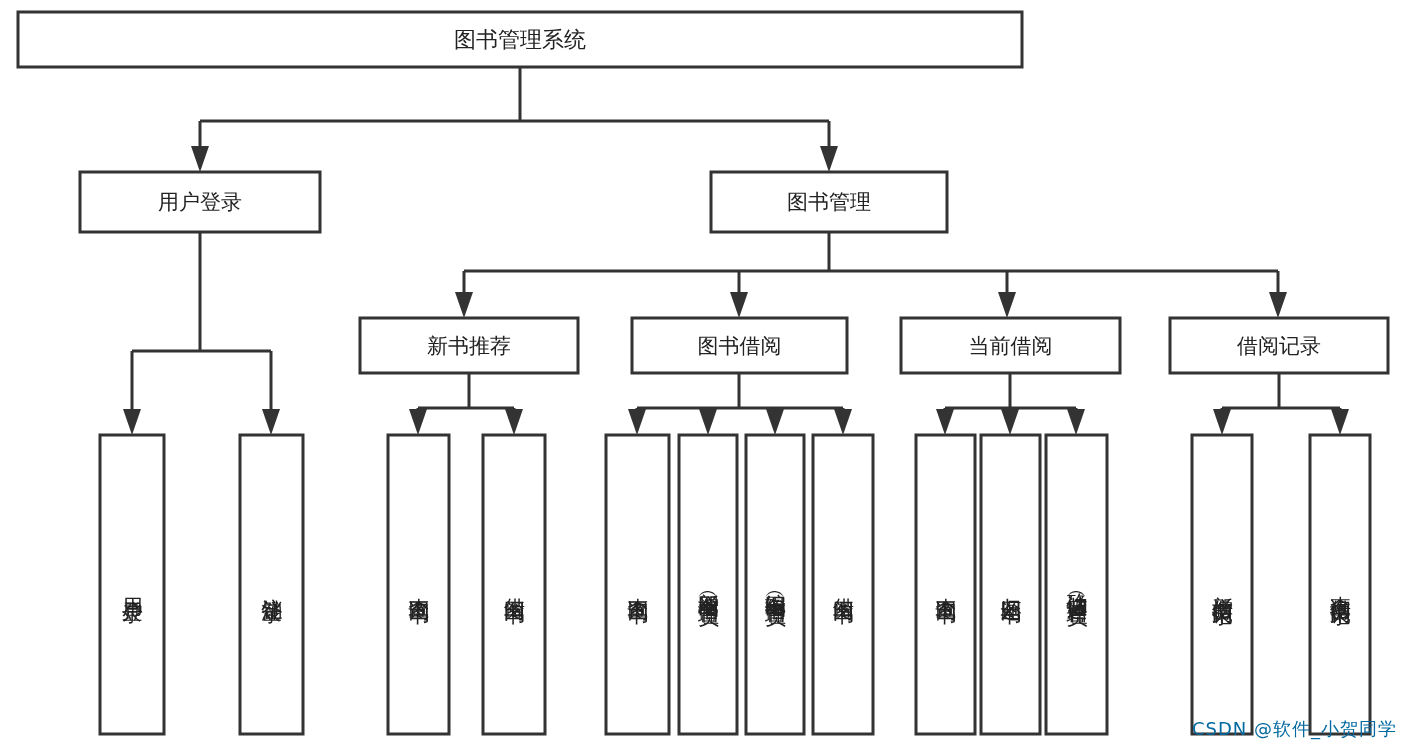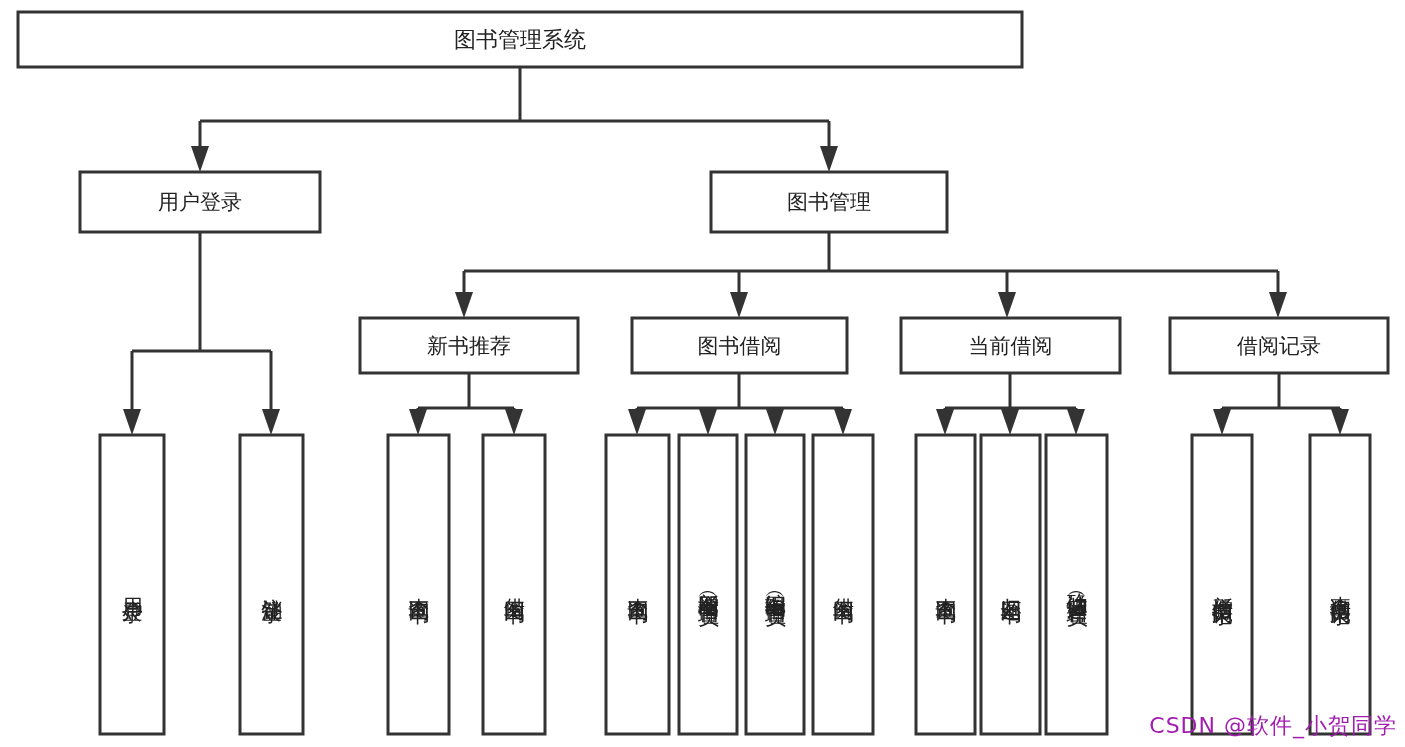--- a/index.html
+++ b/index.html
@@ -66,22 +66,22 @@
     line-height: 1;
     white-space: nowrap;
     transform: translateX(-50%);
     text-align: center;
   }
   .watermark {
     position: absolute;
     right: 8px;
     bottom: 6px;
     font-family: "DejaVu Sans", "Liberation Sans", sans-serif;
-    font-size: 22px;
-    color: #a21caf;
+    font-size: 18px;
+    color: #0369a1;
     letter-spacing: 1px;
     white-space: nowrap;
     user-select: none;
   }
 </style>
 </head>
 <body>
 
 <div id="diagram-root">
 

